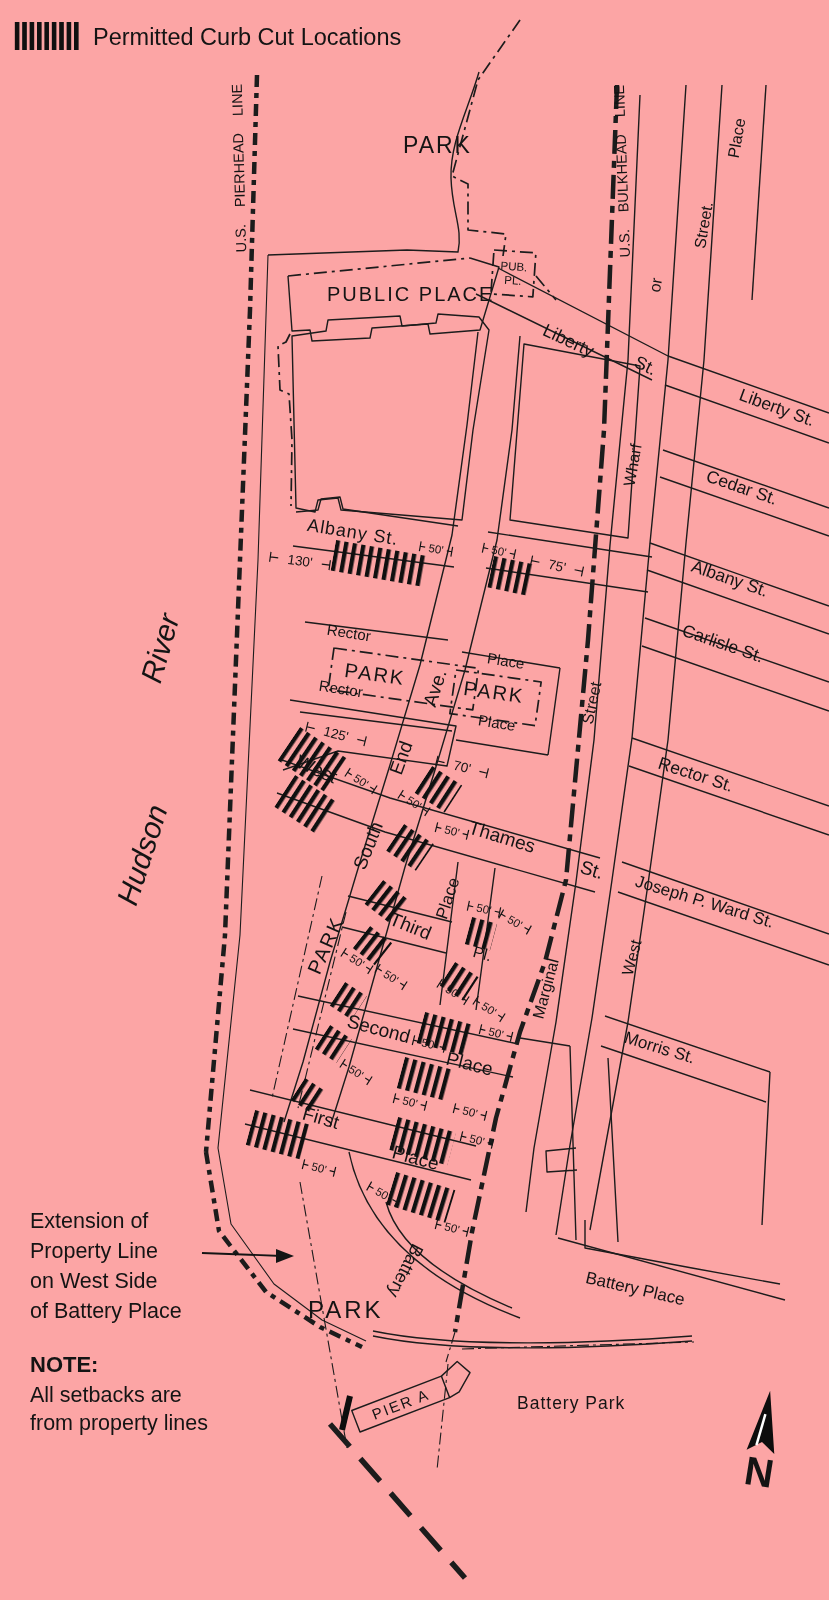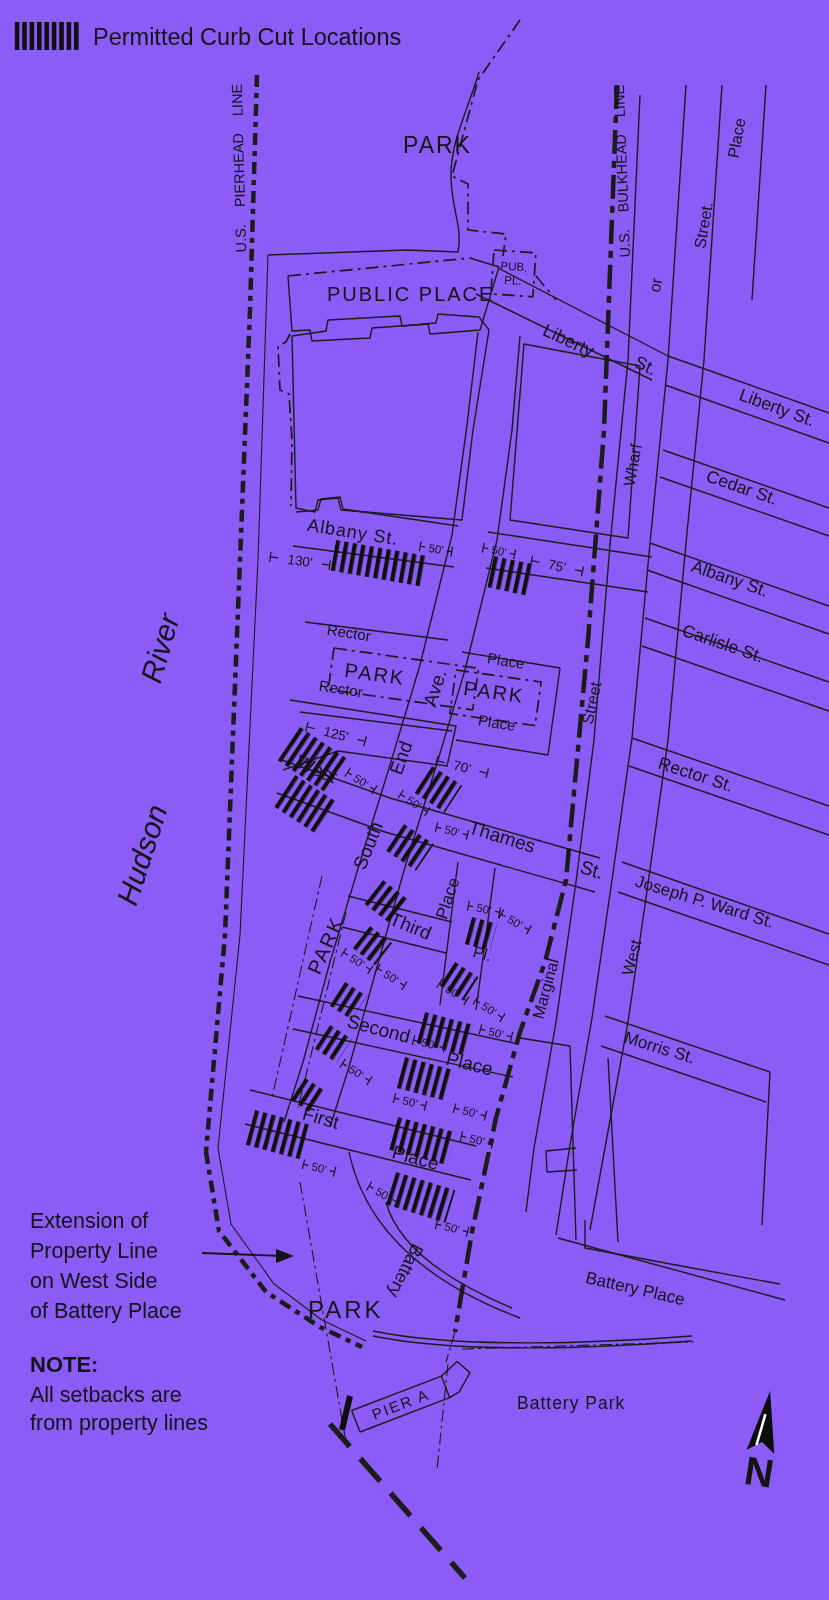--- a/index.html
+++ b/index.html
@@ -1,16 +1,16 @@
 <!DOCTYPE html>
 <html><head>
 <meta charset="utf-8">
 <style>
   html,body{margin:0;padding:0;background:#fff}
-  .page{width:829px;height:1600px;position:relative;background:#8b5cf6;overflow:hidden}
+  .page{width:829px;height:1600px;position:relative;background:#fca5a5;overflow:hidden}
   svg{display:block}
   text{font-family:"Liberation Sans","DejaVu Sans",sans-serif;fill:#141414}
   .ln{fill:none;stroke:#1c1c1c;stroke-width:1.4;stroke-linejoin:round;stroke-linecap:butt}
   .thin{stroke-width:1.1}
   .dd{stroke-dasharray:12 4 3 4}
   .ddm{stroke-width:1.7;stroke-dasharray:13 5 3 5}
   .boldDD{stroke-width:4.5;stroke-dasharray:24 7 7 7}
   .boldDash{stroke-width:4.5;stroke-dasharray:12 6 5 6}
   .bdash2{stroke-width:5.5;stroke-dasharray:30 16}
   .dim path{stroke:#161616;stroke-width:1.2;fill:none}

